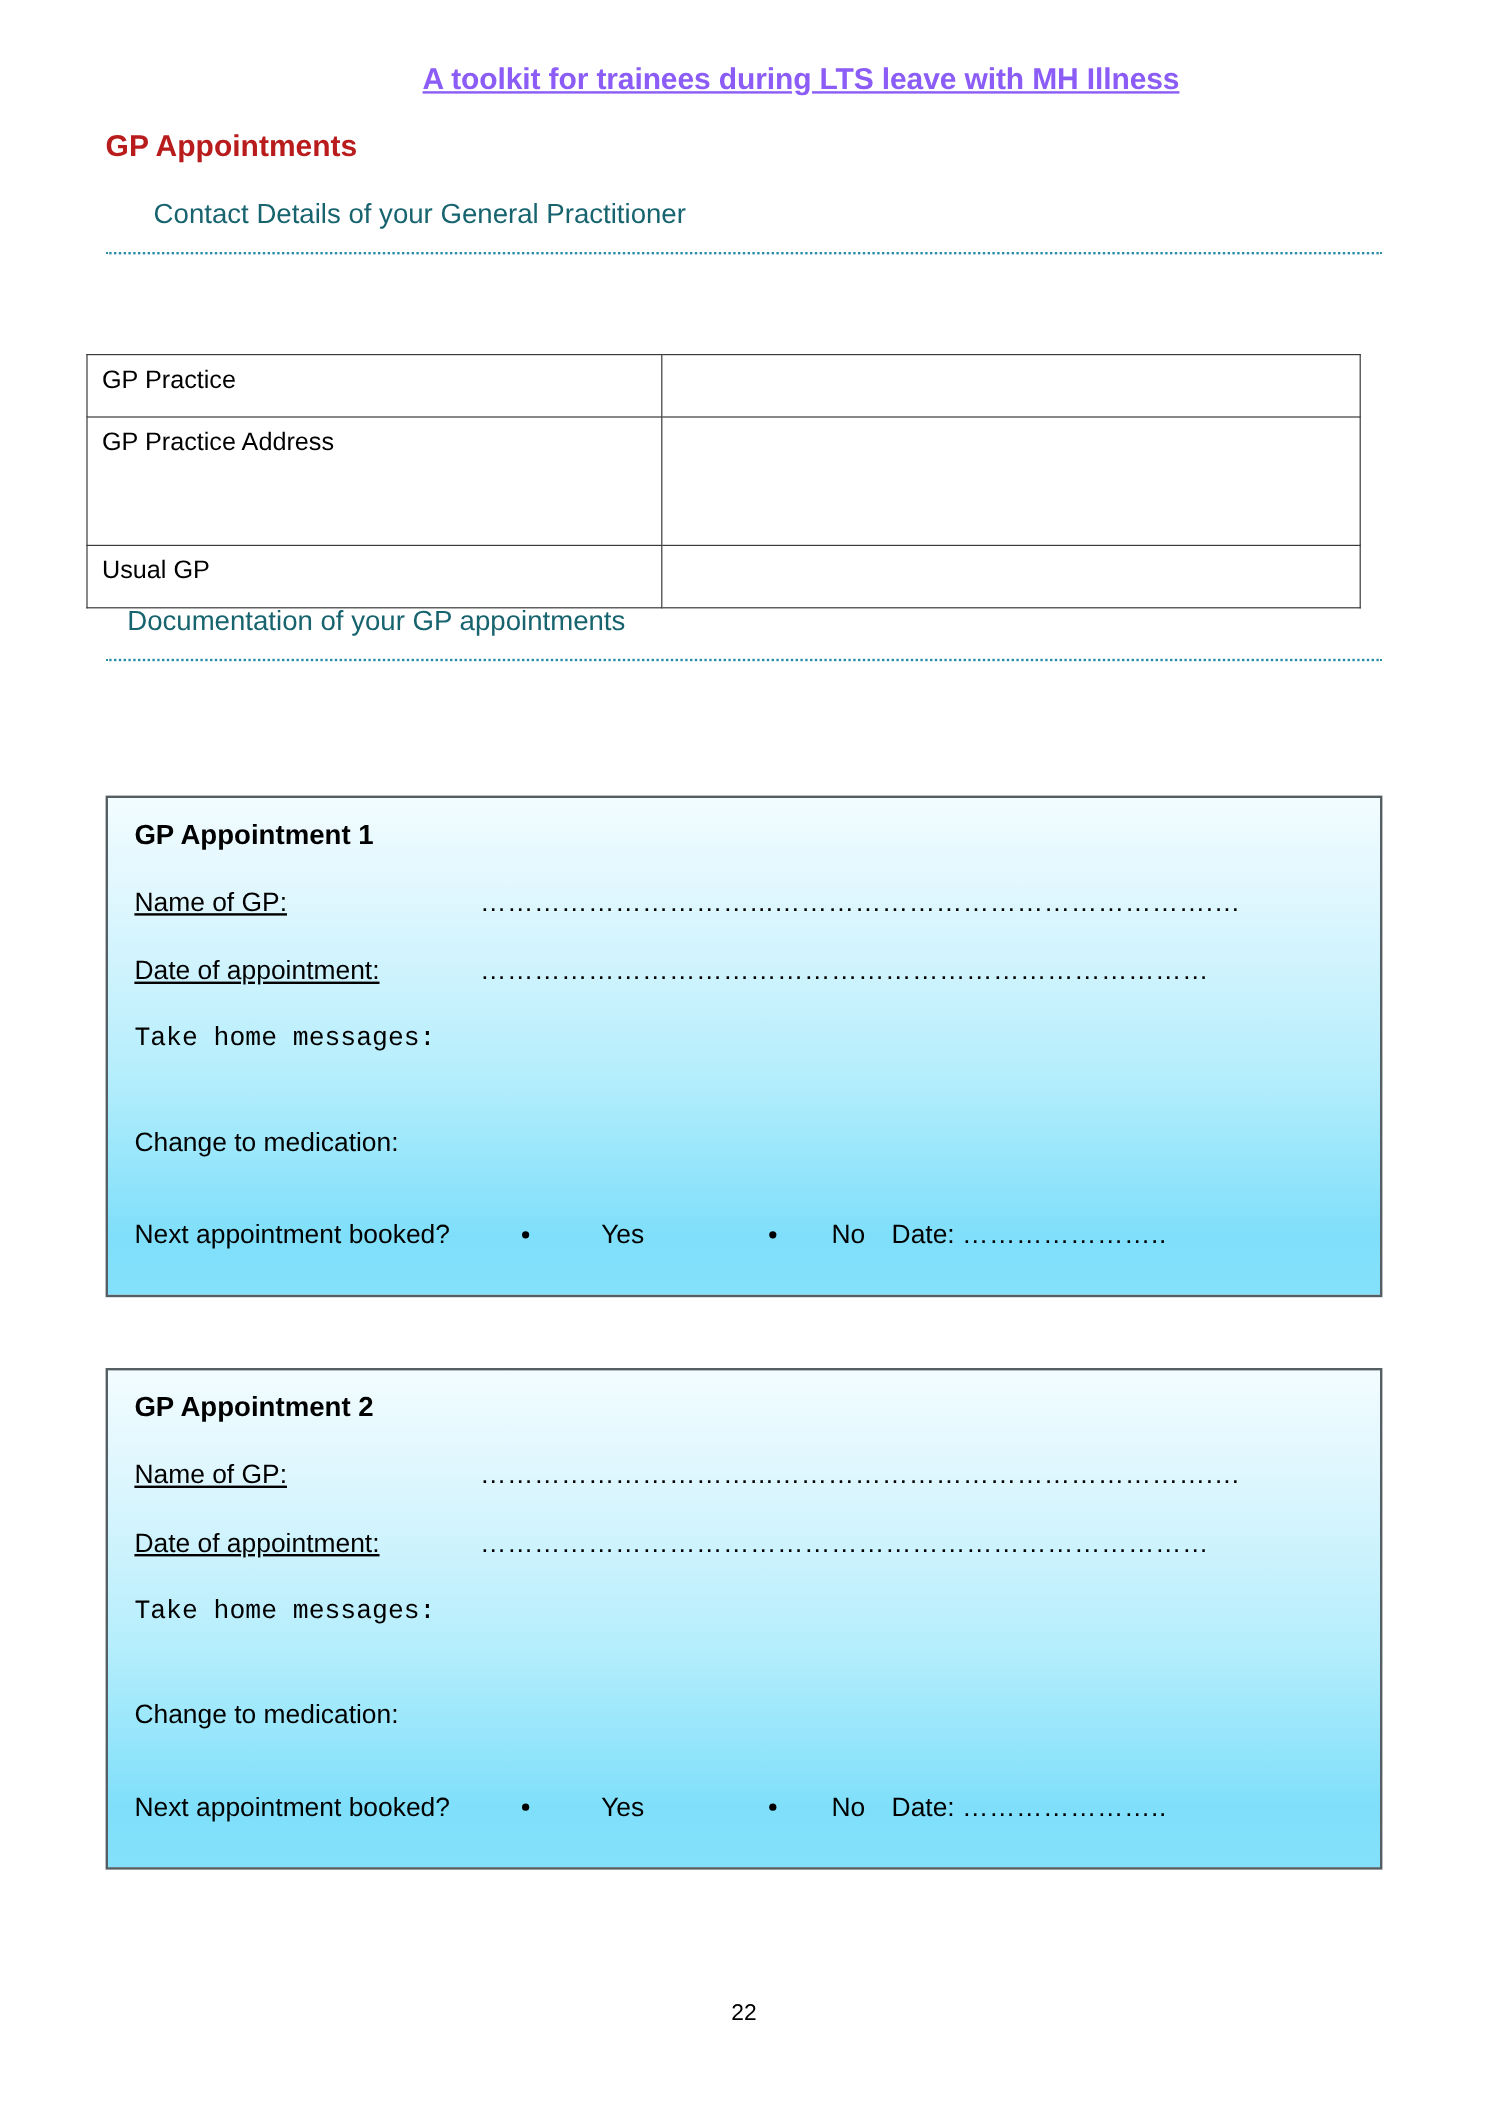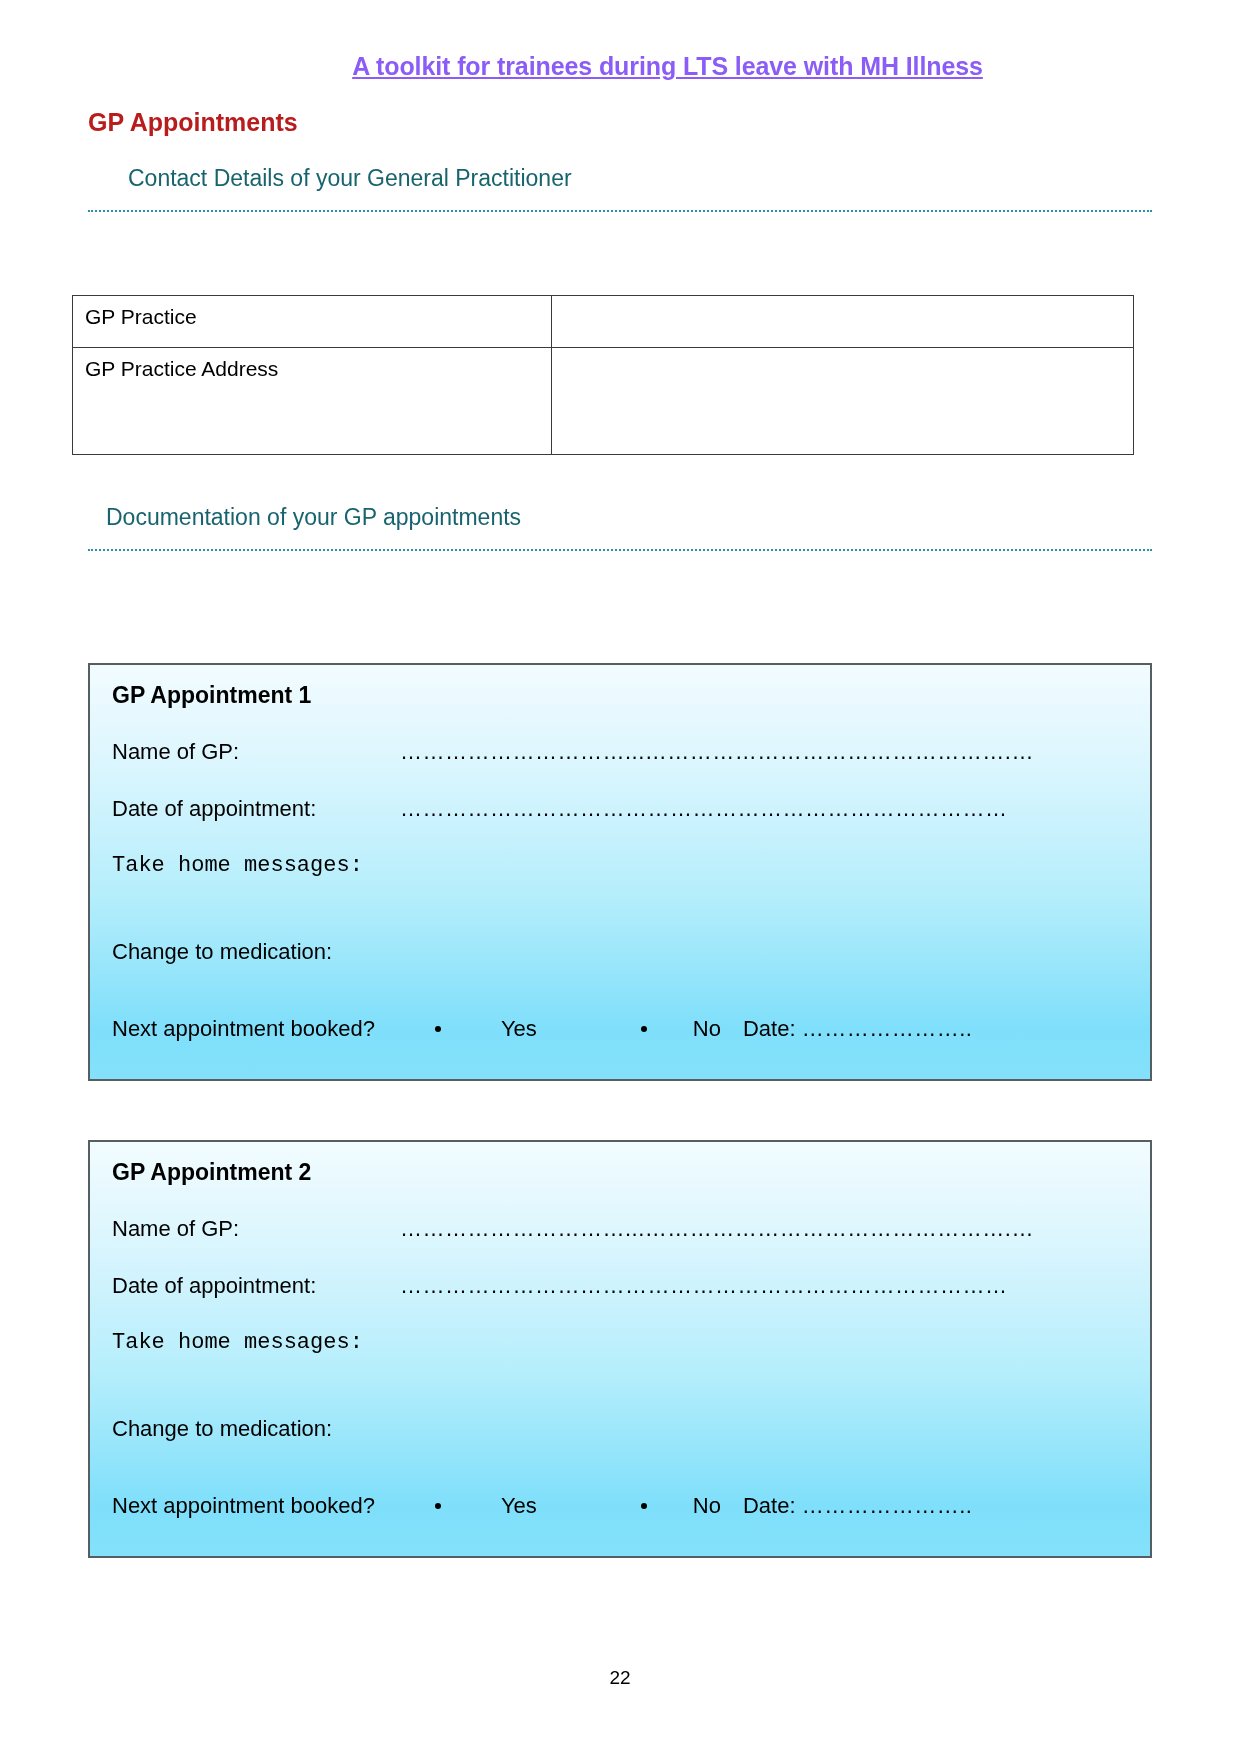--- a/index.html
+++ b/index.html
@@ -127,21 +127,21 @@
     letter-spacing: 0.5px;
     font-size: 22px;
   }
 
   .row-name        { top: 74px; }
   .row-date        { top: 131px; }
   .row-takehome    { top: 188px; font-family: Liberation Mono, monospace; }
   .row-medication  { top: 274px; }
   .row-next        { top: 351px; }
 
-  .lbl-w1 { width: 288px; }
+  .lbl-w1 { width: 288px; text-decoration: underline; }
   .bullet-dot {
     display: inline-block;
     width: 6px;
     height: 6px;
     border-radius: 50%;
     background: #000;
     vertical-align: middle;
     margin-bottom: 3px;
   }
   .sp-a { display: inline-block; width: 60px; }
@@ -176,20 +176,24 @@
   <table class="contact-table">
     <tbody>
       <tr class="r1">
         <td class="col-label">GP Practice</td>
         <td class="valuecell"></td>
       </tr>
       <tr class="r2">
         <td class="col-label">GP Practice Address</td>
         <td class="valuecell"></td>
       </tr>
+      <tr class="r3">
+        <td class="col-label">Usual GP</td>
+        <td class="valuecell"></td>
+      </tr>
     </tbody>
   </table>
 
   <div class="subhead two">Documentation of your GP appointments</div>
   <div class="dotted-rule two"></div>
 
   <div class="appt-card card1">
     <div class="card-title">GP Appointment 1</div>
 
     <div class="field-row row-name">

